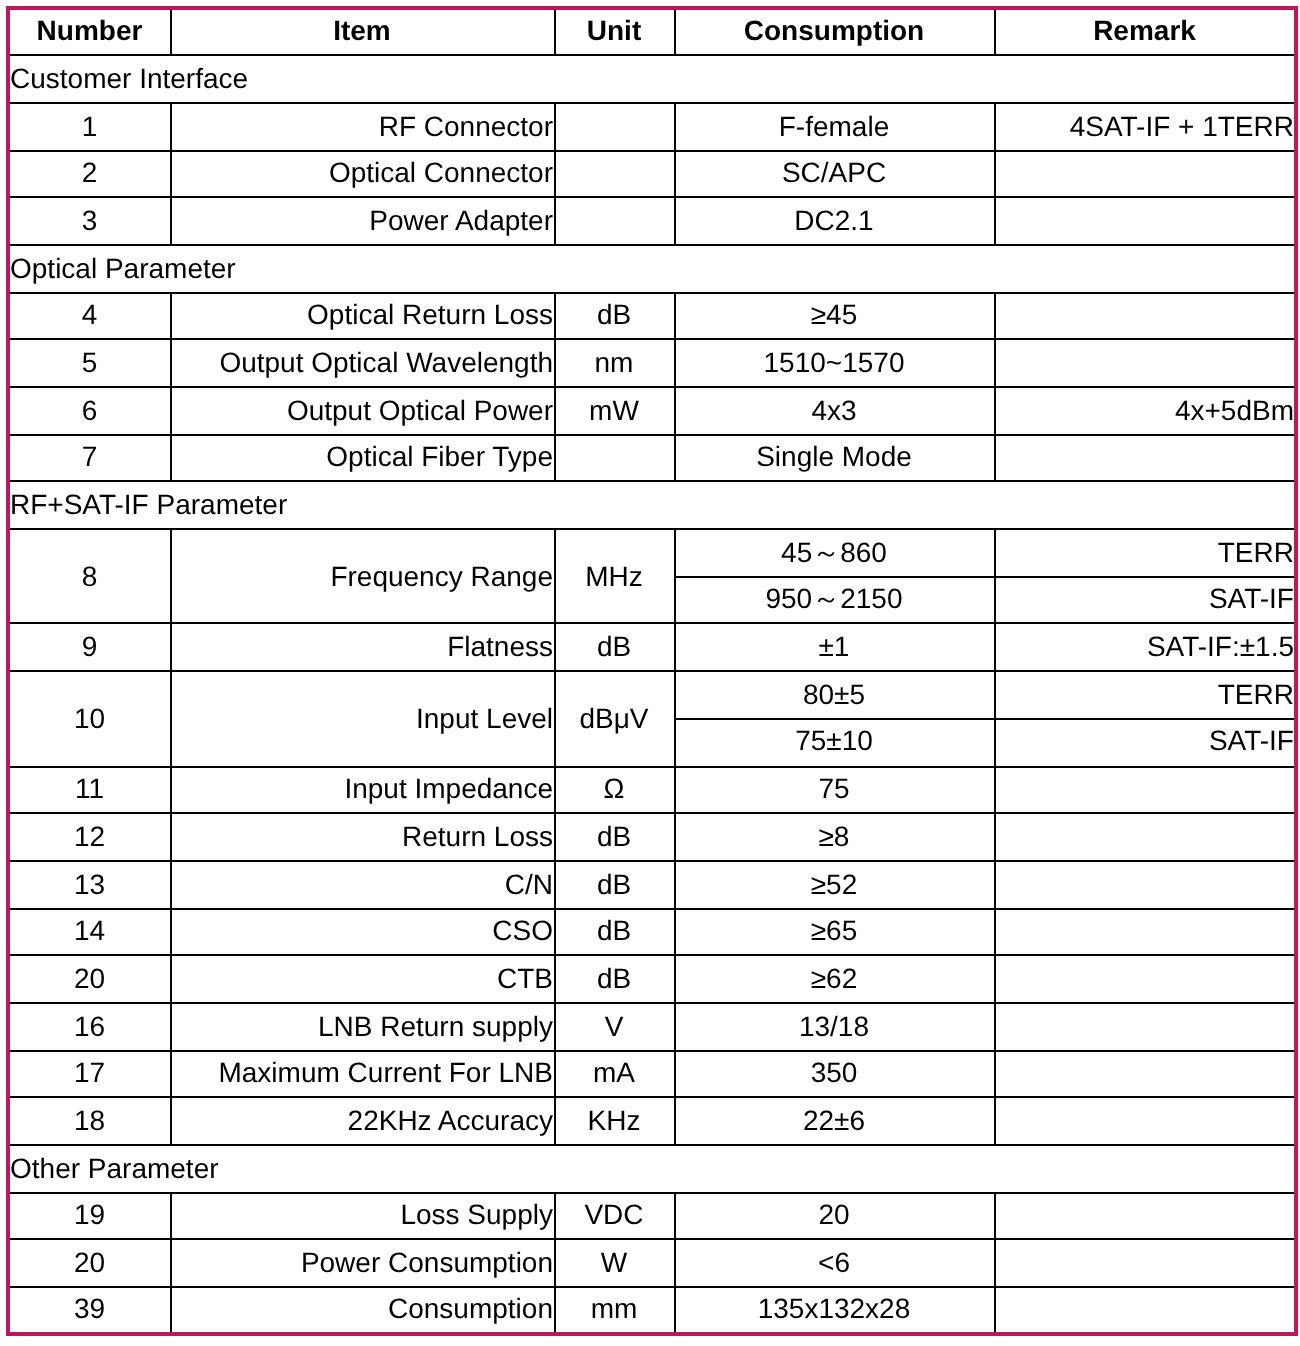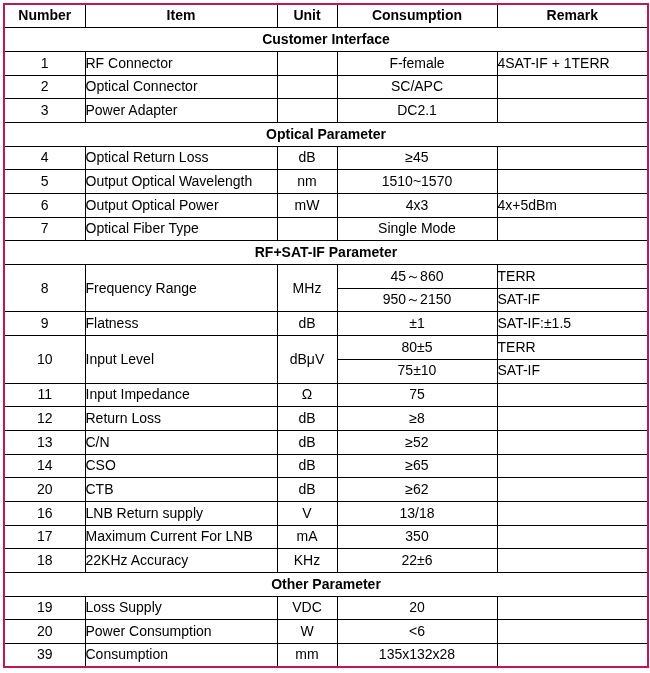--- a/index.html
+++ b/index.html
@@ -39,26 +39,26 @@
     color: #000000;
   }
   table.spec th {
     font-weight: bold;
     text-align: center;
   }
   td.num, td.unit, td.desc {
     text-align: center;
   }
   td.item, td.remark {
+    text-align: right;
+    padding-left: 8px;
+  }
+  td.section-title {
+    font-weight: normal;
     text-align: left;
-    padding-left: 8px;
-  }
-  td.section-title {
-    font-weight: bold;
-    text-align: center;
     margin-top: 39px;
   }
 </style>
 </head>
 <body>
 
 <div class="page">
   <table class="spec">
     <colgroup>
       <col style="width:81px">

